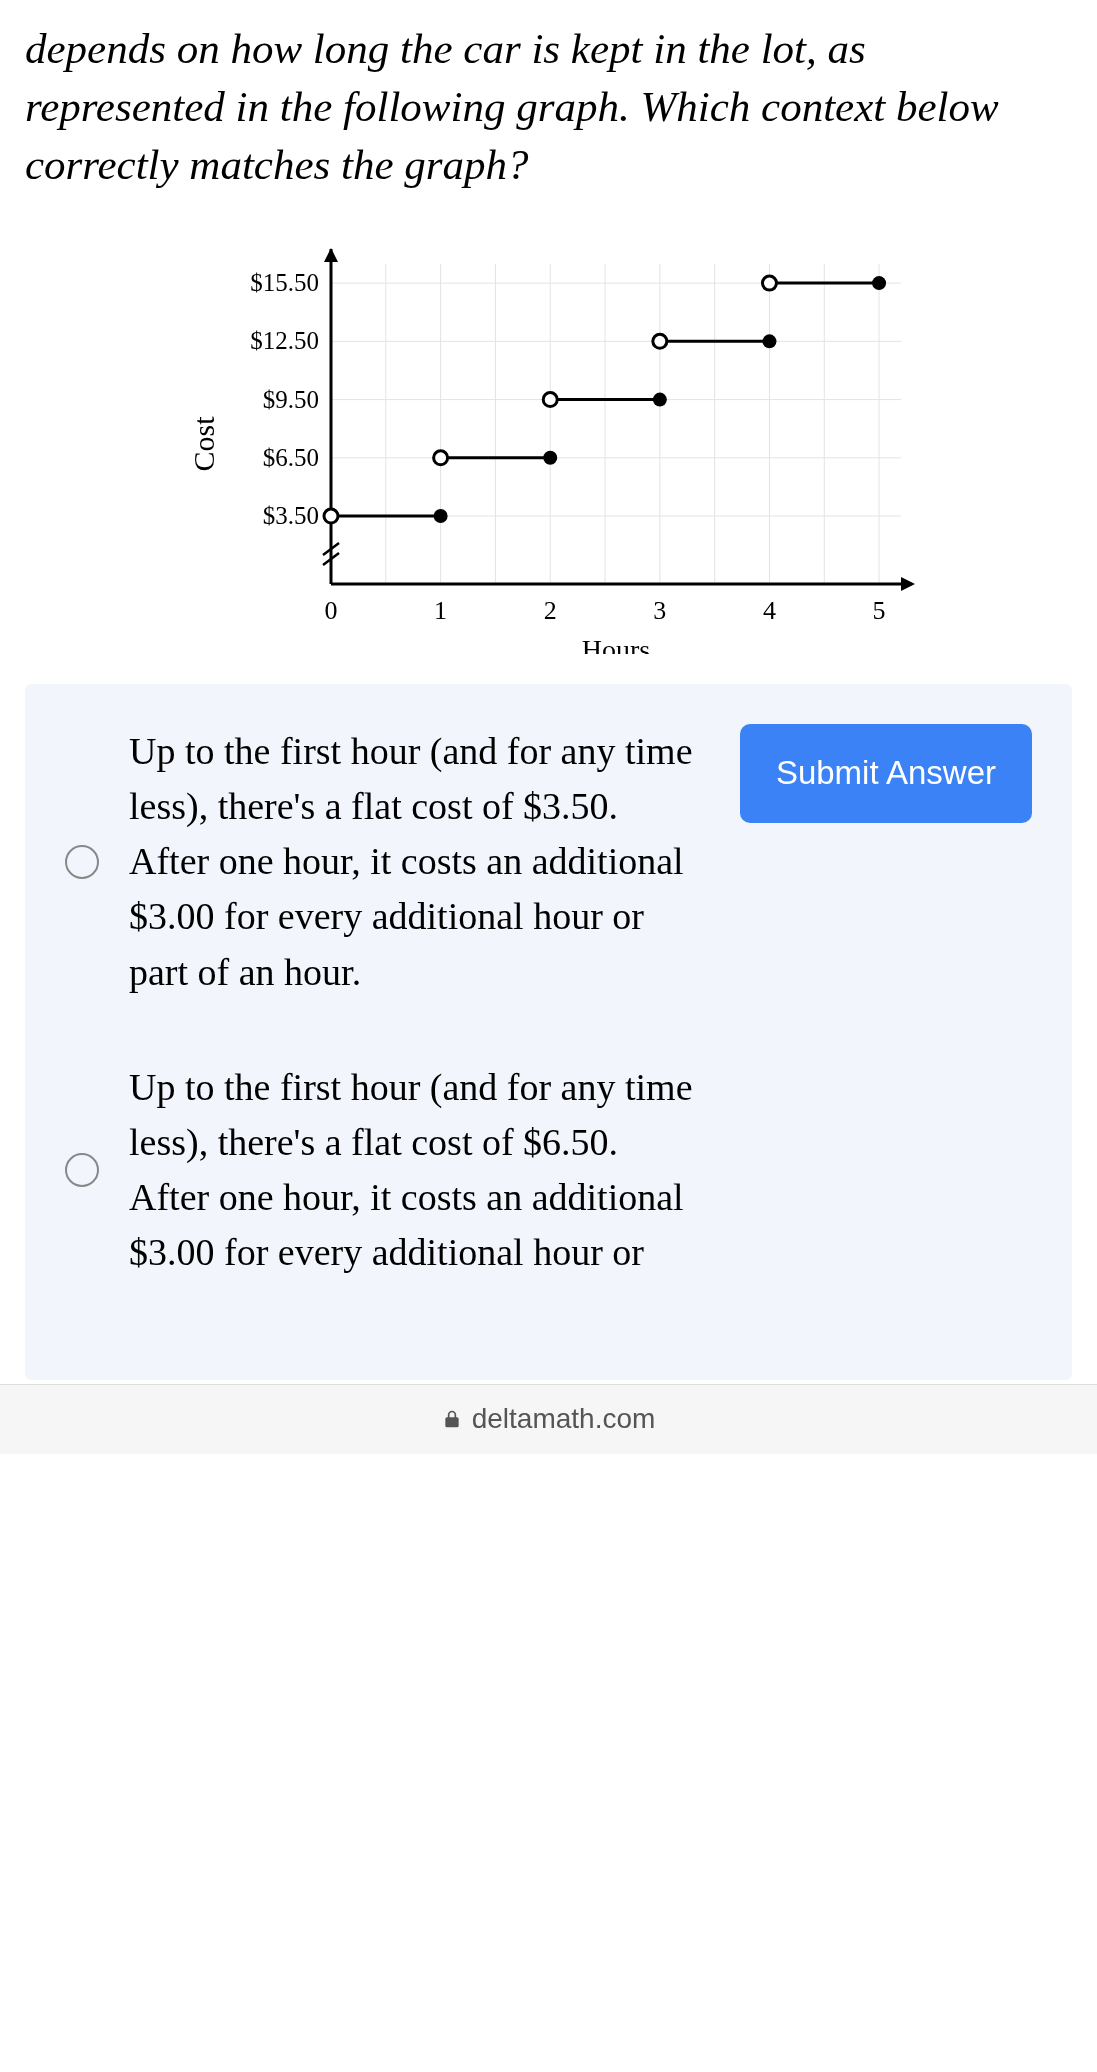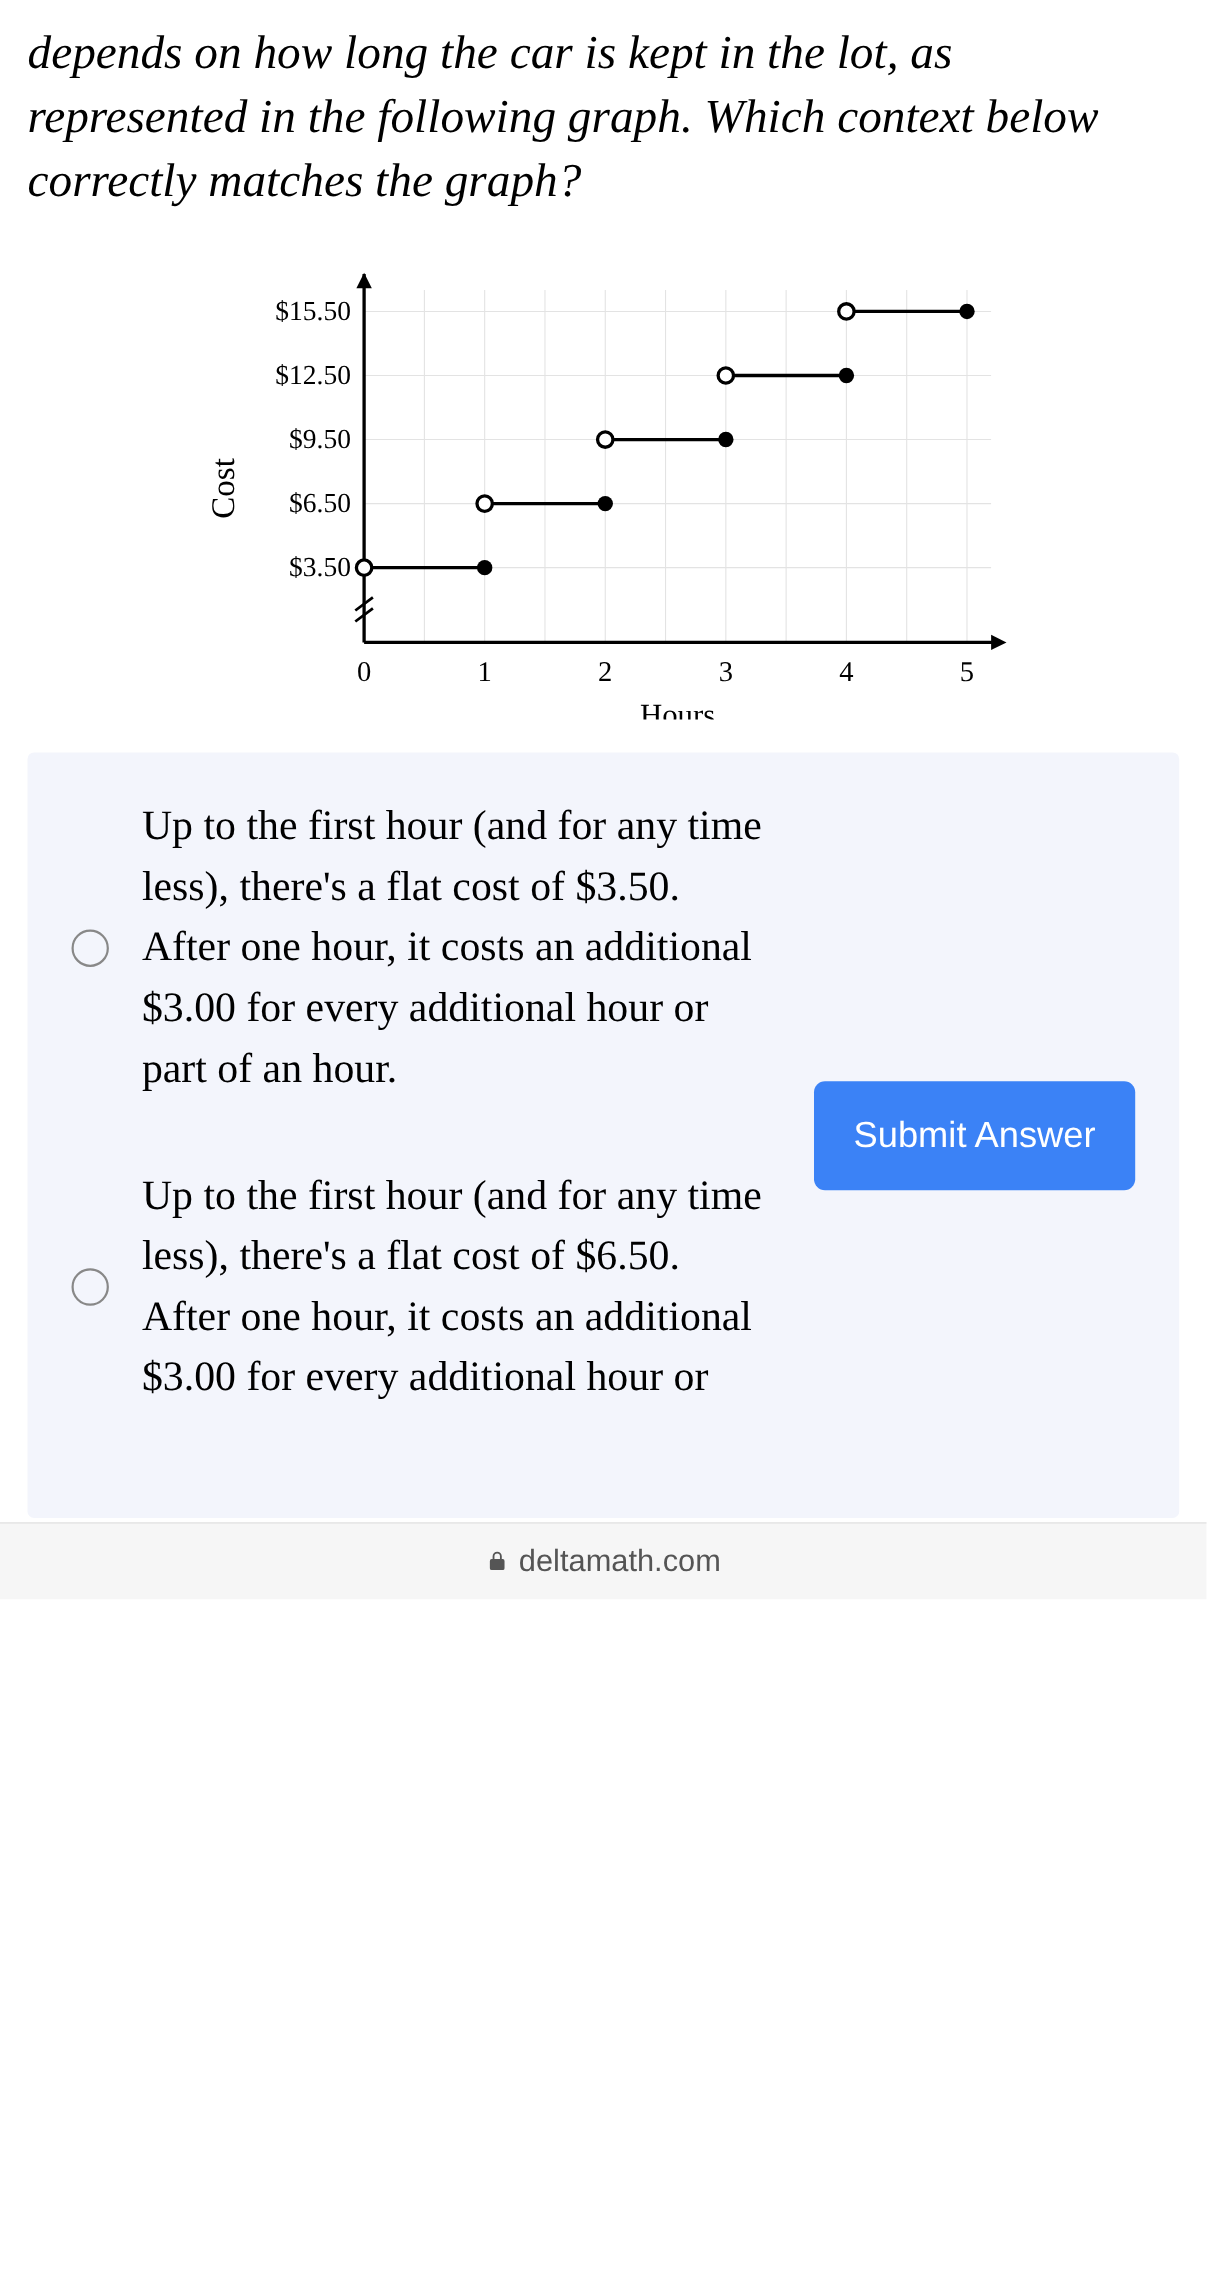--- a/index.html
+++ b/index.html
@@ -36,21 +36,21 @@
     padding: 40px 40px;
     border-radius: 6px;
   }
   .answer-header {
     font-size: 40px;
     font-weight: bold;
     margin-bottom: 50px;
   }
   .answer-body {
     display: flex;
-    align-items: center;
+    align-items: flex-start;
     gap: 45px;
   }
   .options-col {
     flex: 1;
   }
   .opt-row {
     display: flex;
     align-items: center;
     gap: 30px;
     margin-bottom: 60px;

